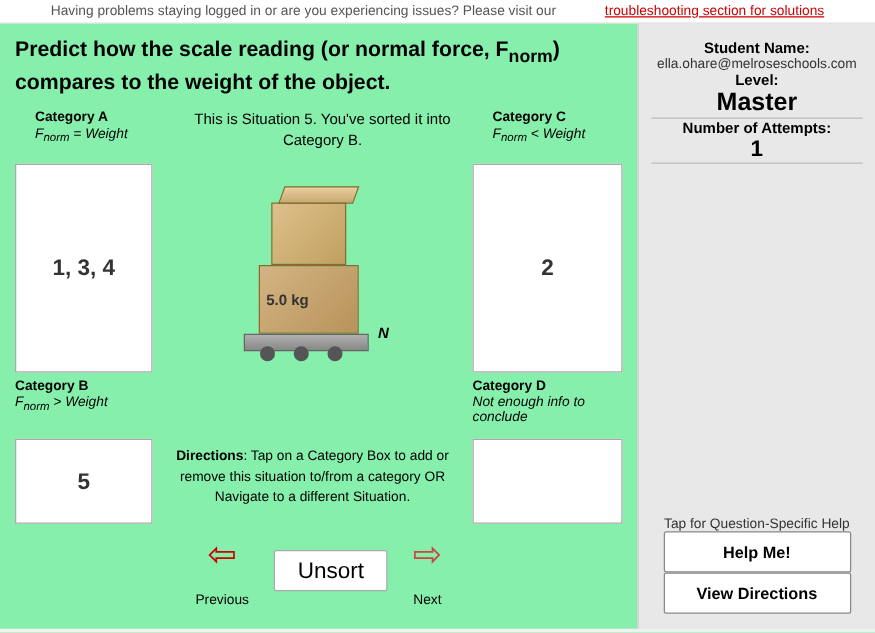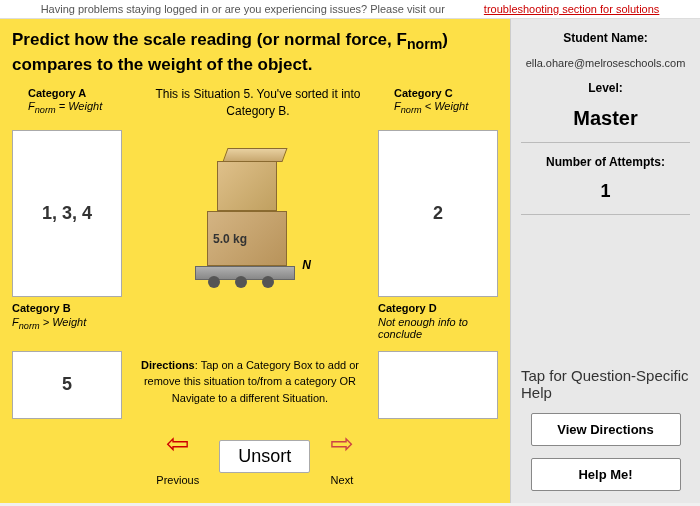--- a/index.html
+++ b/index.html
@@ -20,21 +20,21 @@
       border-bottom: 1px solid #ddd;
     }
     .top-banner a { color: #c00; text-decoration: underline; margin-left: 36px; }
     .main-container {
       display: flex;
       width: 700px;
       height: calc(506px - 22px);
     }
     .left-panel {
       flex: 1;
-      background: #fde047;
+      background: #86efac;
       padding: 10px 12px;
       display: flex;
       flex-direction: column;
     }
     .question-title {
       font-size: 17px;
       font-weight: bold;
       margin-bottom: 10px;
       line-height: 1.3;
     }
@@ -187,21 +187,21 @@
     }
     
     .right-panel {
       width: 190px;
       background: #e8e8e8;
       border-left: 1px solid #ccc;
       display: flex;
       flex-direction: column;
       align-items: center;
       padding: 12px 10px;
-      gap: 12px;
+      gap: 0;
     }
     .student-name-label {
       font-size: 12px;
       font-weight: bold;
       text-align: center;
     }
     .student-name-value {
       font-size: 11px;
       text-align: center;
       color: #333;
@@ -221,22 +221,22 @@
       font-weight: bold;
       text-align: center;
     }
     .attempts-value {
       font-size: 18px;
       font-weight: bold;
       text-align: center;
     }
     .divider { width: 100%; height: 1px; background: #bbb; }
     .help-hint {
-      font-size: 15px;
-      text-align: left;
+      font-size: 11px;
+      text-align: right;
       color: #333;
     }
     .sidebar-btn {
       width: 150px;
       padding: 8px 6px;
       border: 1.5px solid #888;
       background: #fff;
       font-size: 13px;
       font-weight: bold;
       text-align: center;
@@ -360,16 +360,16 @@
     <div class="student-name-label">Student Name:</div>
     <div class="student-name-value">ella.ohare@melroseschools.com</div>
     <div class="level-label">Level:</div>
     <div class="level-value">Master</div>
     <div class="divider"></div>
     <div class="attempts-label">Number of Attempts:</div>
     <div class="attempts-value">1</div>
     <div class="divider"></div>
     <div style="flex:1;"></div>
     <div class="help-hint">Tap for Question-Specific Help</div>
+    <button class="sidebar-btn">Help Me!</button>
     <button class="sidebar-btn">View Directions</button>
-    <button class="sidebar-btn">Help Me!</button>
   </div>
 </div>
 
 </body></html>

